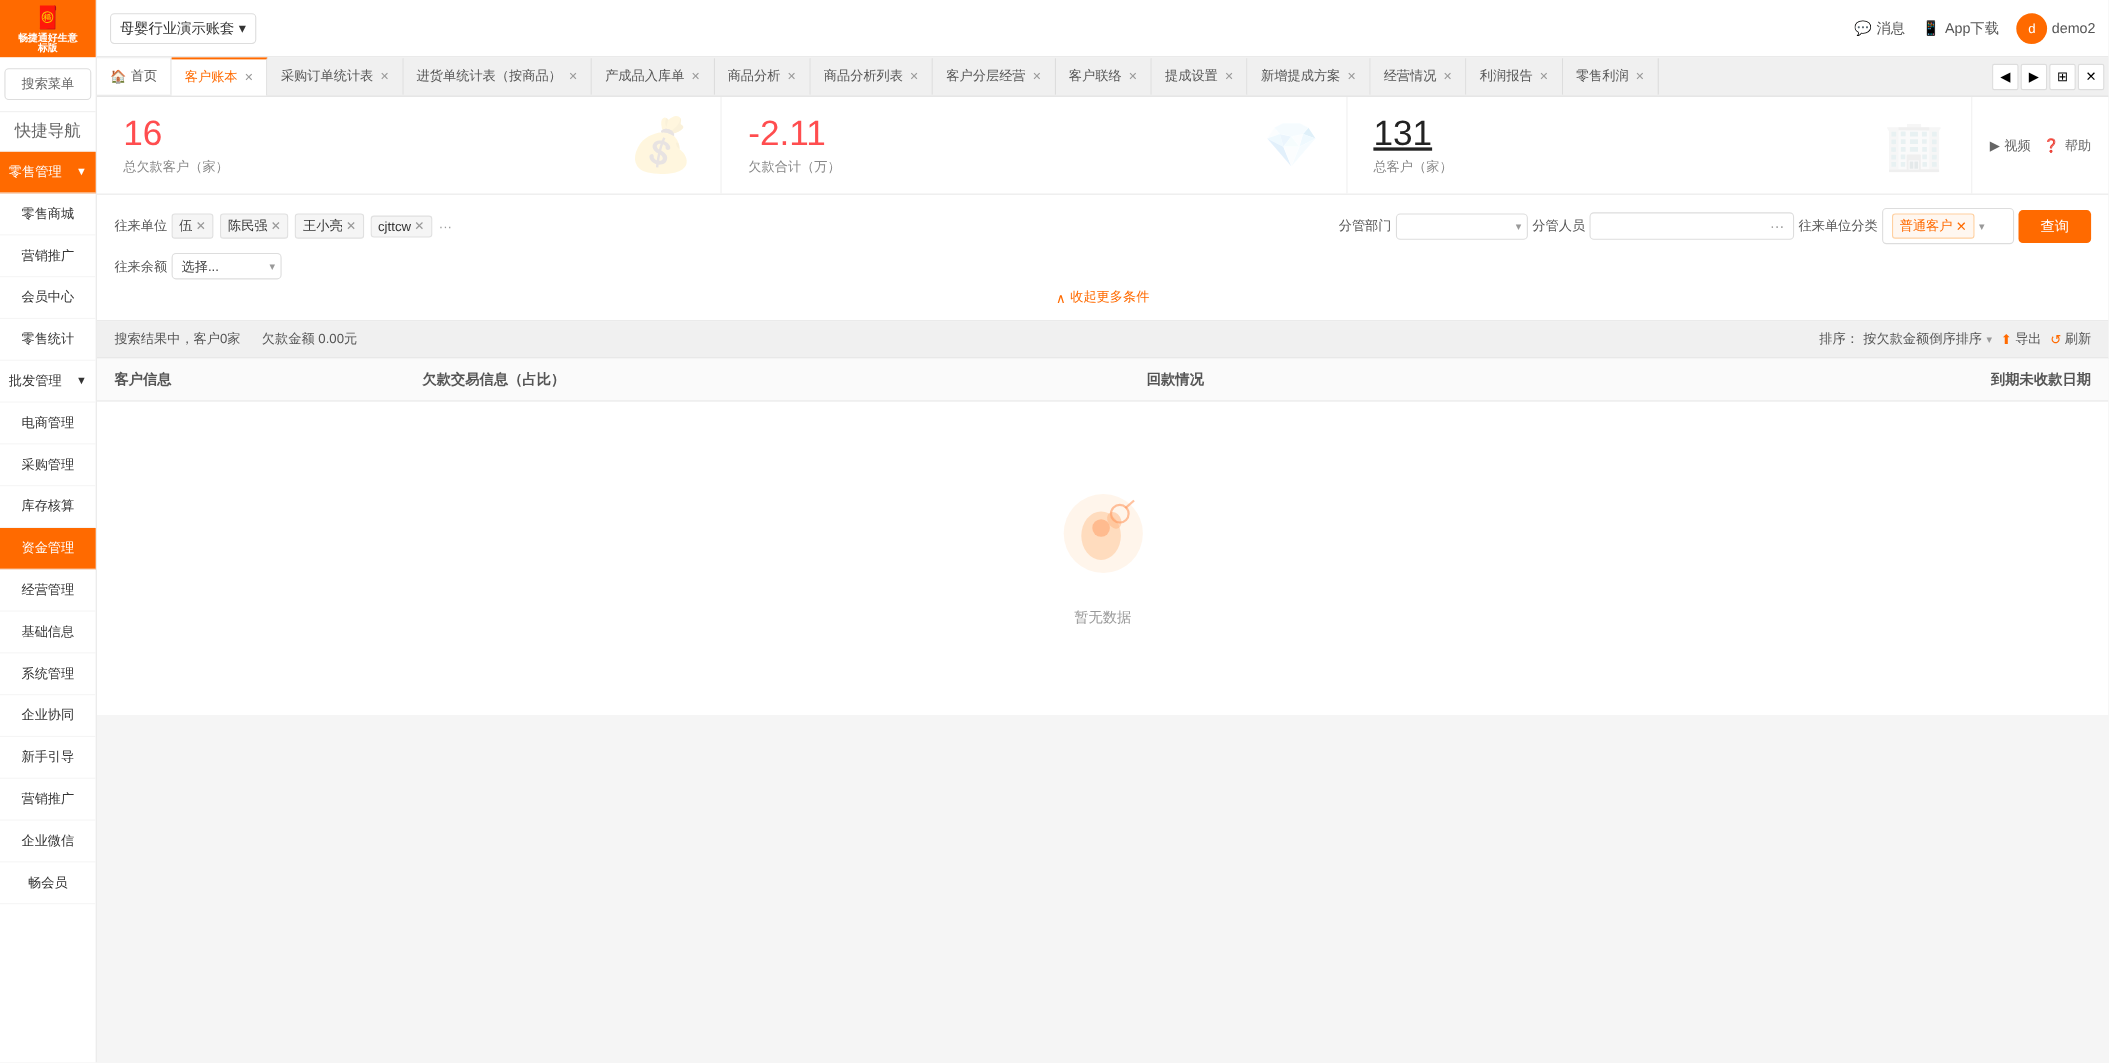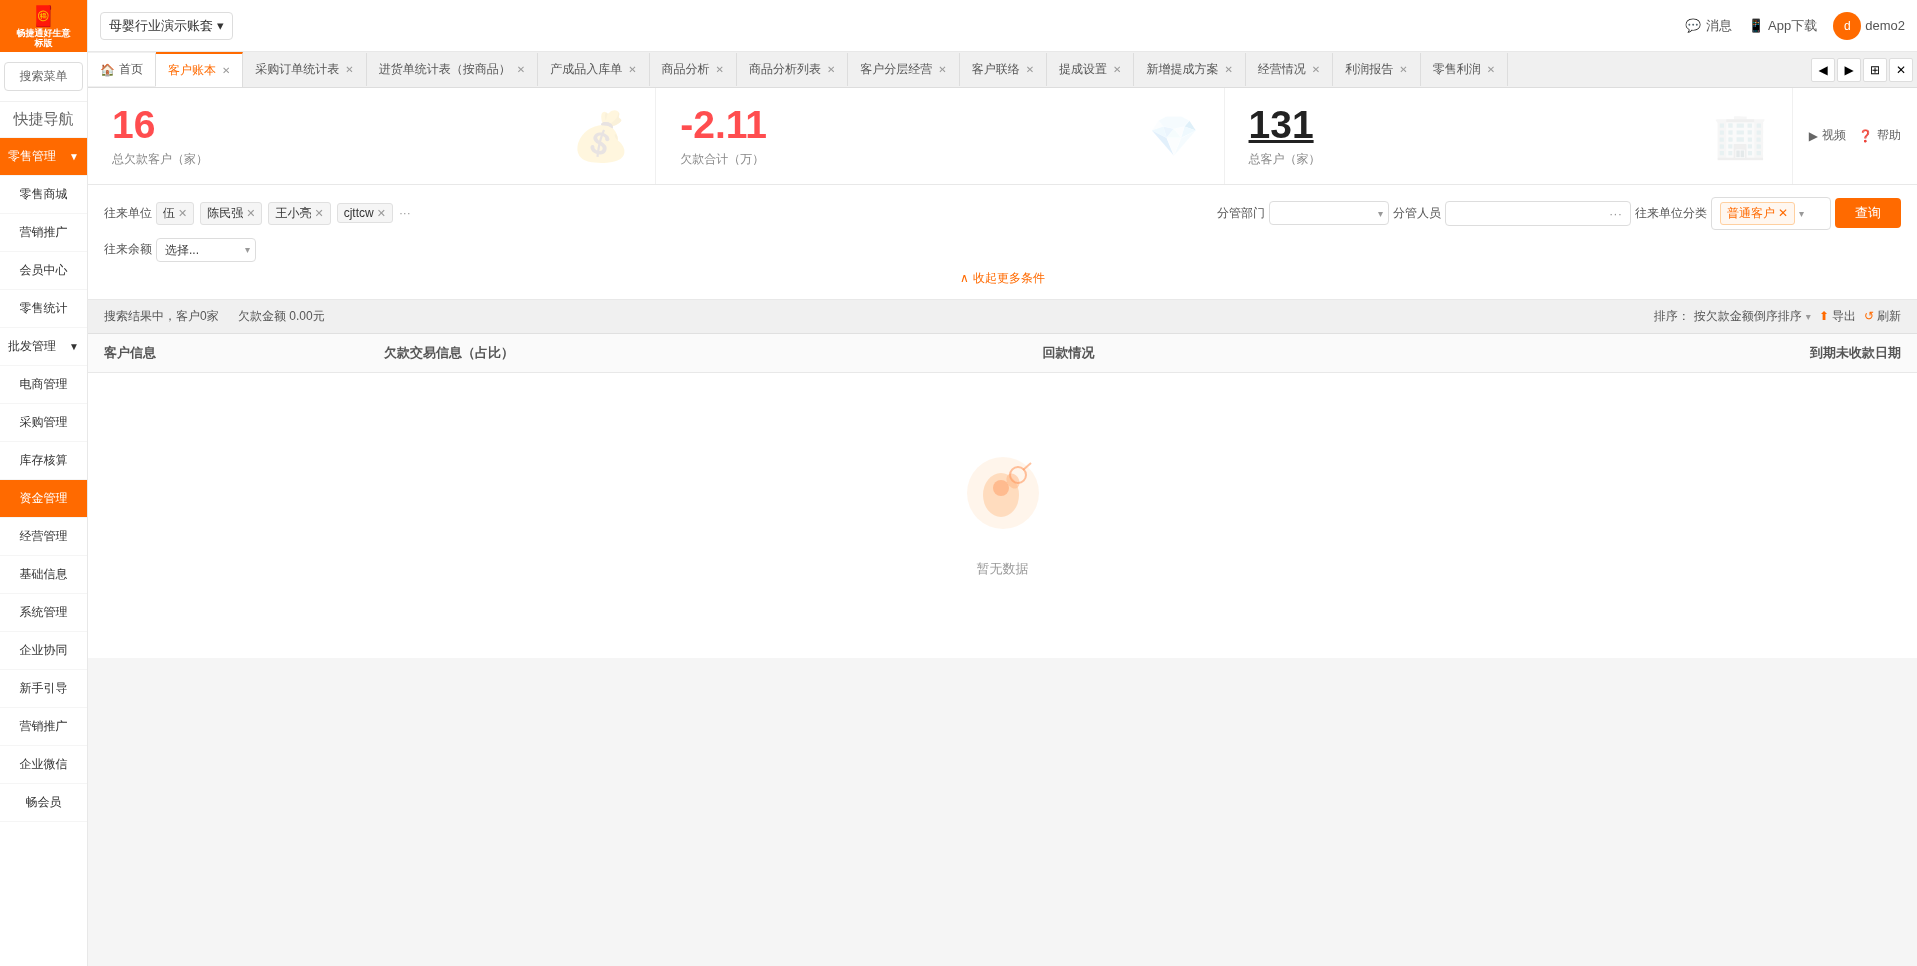--- a/index.html
+++ b/index.html
@@ -34,21 +34,21 @@
     .tabs-nav { display: flex; align-items: center; padding: 0 4px; gap: 2px; margin-left: auto; }
     .tabs-nav-btn { width: 24px; height: 24px; border: 1px solid #ddd; background: #fff; cursor: pointer; display: flex; align-items: center; justify-content: center; font-size: 12px; border-radius: 2px; }
 
     
     .content { flex: 1; overflow-y: auto; background: #f5f5f5; }
 
     
     .stats-bar { background: #fff; display: flex; align-items: stretch; border-bottom: 1px solid #e8e8e8; position: relative; }
     .stat-item { flex: 1; padding: 16px 24px; display: flex; flex-direction: column; align-items: flex-start; justify-content: center; border-right: 1px solid #f0f0f0; position: relative; }
     .stat-item:last-of-type { border-right: none; }
-    .stat-value { font-size: 39px; font-weight: bold; color: #ff4d4f; line-height: 1.1; }
+    .stat-value { font-size: 32px; font-weight: normal; color: #ff4d4f; line-height: 1.1; }
     .stat-value.dark { color: #222; text-decoration: underline; }
     .stat-label { font-size: 12px; color: #888; margin-top: 4px; }
     .stat-icon { position: absolute; right: 24px; top: 50%; transform: translateY(-50%); opacity: 0.15; font-size: 48px; }
     .stat-icon-coin { color: #ff6a00; }
     .stat-icon-diamond { color: #ff4d4f; }
     .stat-icon-building { color: #91caff; }
     .stats-bar-actions { display: flex; align-items: center; gap: 12px; padding: 0 16px; flex-shrink: 0; }
     .stats-bar-action { font-size: 12px; color: #666; cursor: pointer; display: flex; align-items: center; gap: 4px; }
 
     

